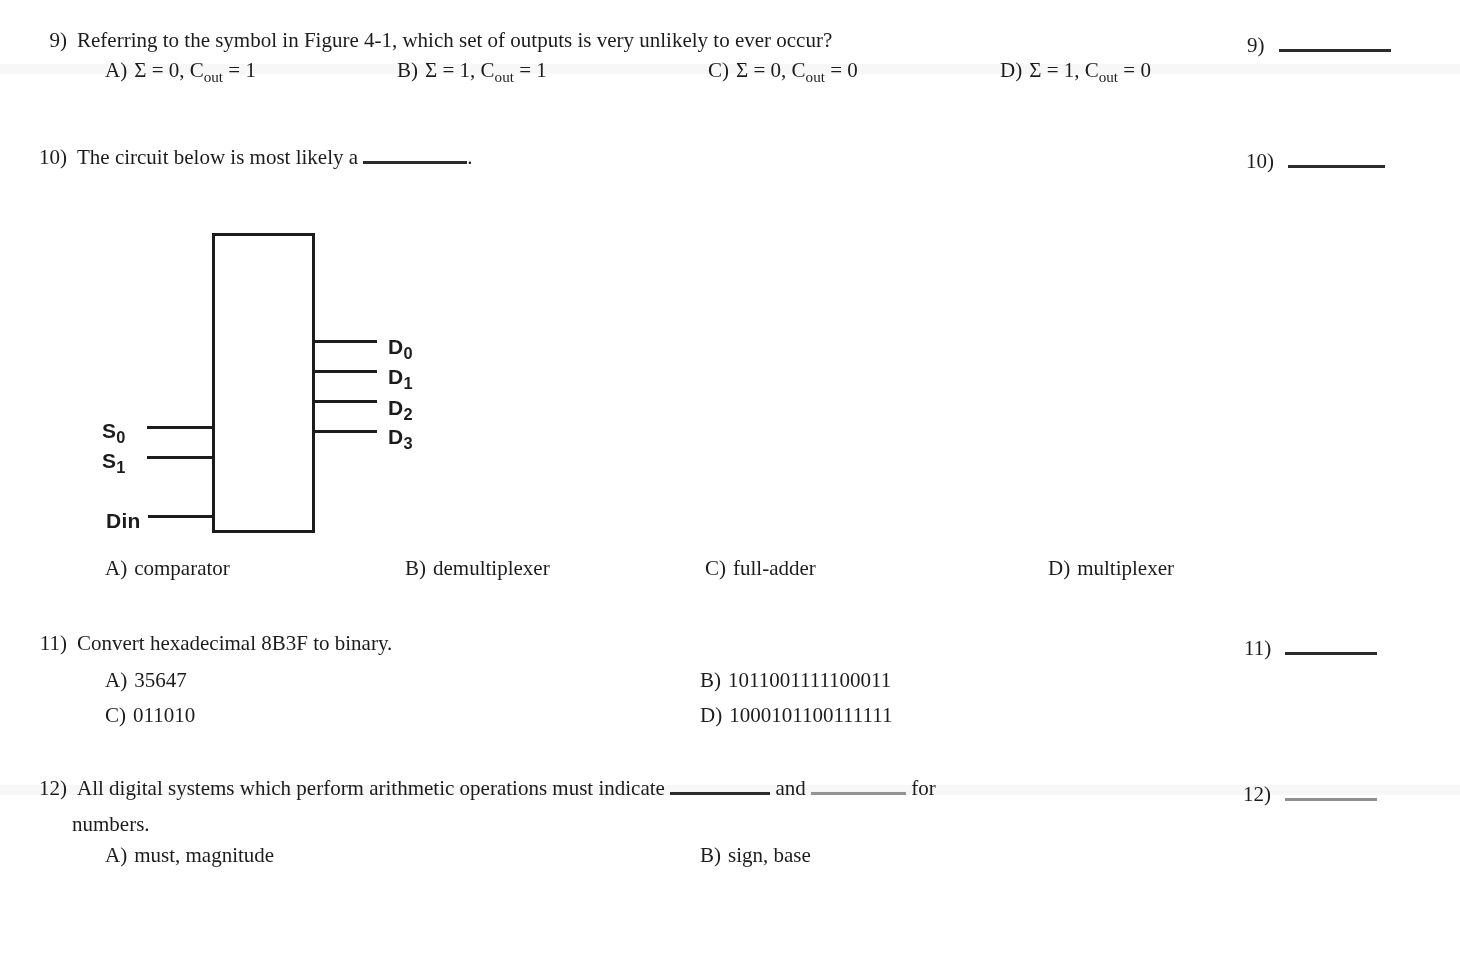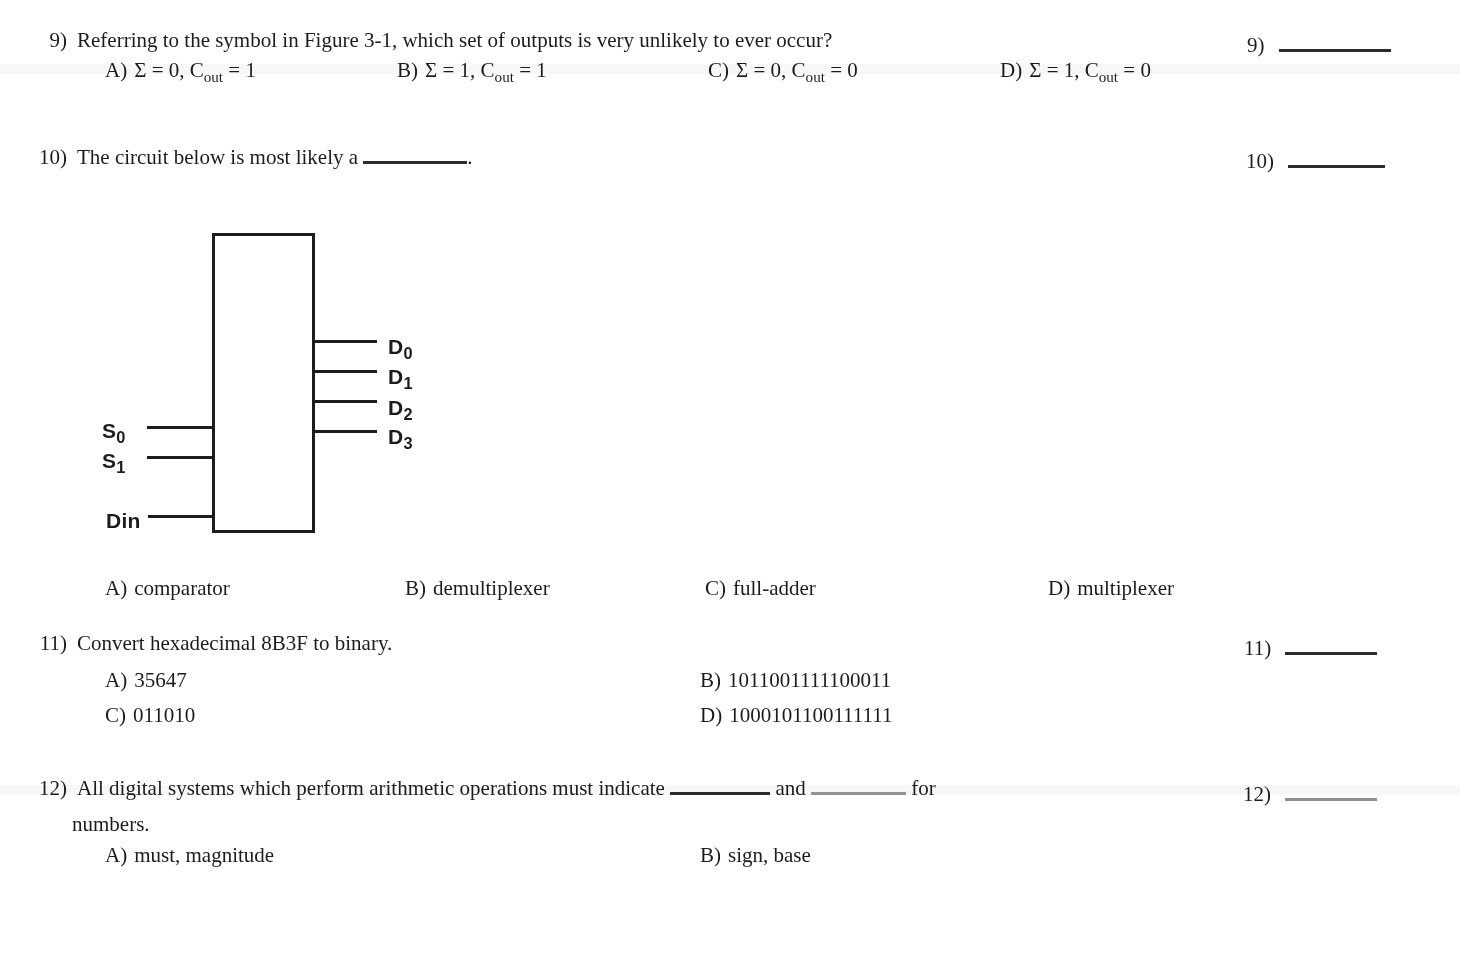--- a/index.html
+++ b/index.html
@@ -57,21 +57,21 @@
 </head>
 <body>
 
 <div class="page">
 
   <div class="band" style="top:64px;height:10px;"></div>
   <div class="band" style="top:785px;height:10px;"></div>
 
   <div class="qline" style="left:0;top:28px;">
     <span class="qnum">9)</span>
-    <span class="qtext">Referring to the symbol in Figure 3-1, which set of outputs is very unlikely to ever occur?</span>
+    <span class="qtext">Referring to the symbol in Figure 4-1, which set of outputs is very unlikely to ever occur?</span>
   </div>
 
   <div class="optrow" style="top:58px;">
     <span class="opt" style="left:105px;">
       <span class="lbl">A)</span><span>Σ = 0, C<sub>out</sub> = 1</span>
     </span>
     <span class="opt" style="left:397px;">
       <span class="lbl">B)</span><span>Σ = 1, C<sub>out</sub> = 1</span>
     </span>
     <span class="opt" style="left:708px;">
@@ -112,21 +112,21 @@
     <span class="c-label" style="left:102px;top:411px;">S<sub>0</sub></span>
     <span class="c-label" style="left:102px;top:441px;">S<sub>1</sub></span>
     <span class="c-label" style="left:106px;top:501px;">Din</span>
 
     <span class="c-label" style="left:388px;top:327px;">D<sub>0</sub></span>
     <span class="c-label" style="left:388px;top:357px;">D<sub>1</sub></span>
     <span class="c-label" style="left:388px;top:388px;">D<sub>2</sub></span>
     <span class="c-label" style="left:388px;top:417px;">D<sub>3</sub></span>
   </div>
 
-  <div class="optrow" style="top:556px;margin-top:20px;">
+  <div class="optrow" style="top:556px;">
     <span class="opt" style="left:105px;">
       <span class="lbl">A)</span><span>comparator</span>
     </span>
     <span class="opt" style="left:405px;">
       <span class="lbl">B)</span><span>demultiplexer</span>
     </span>
     <span class="opt" style="left:705px;">
       <span class="lbl">C)</span><span>full-adder</span>
     </span>
     <span class="opt" style="left:1048px;">

